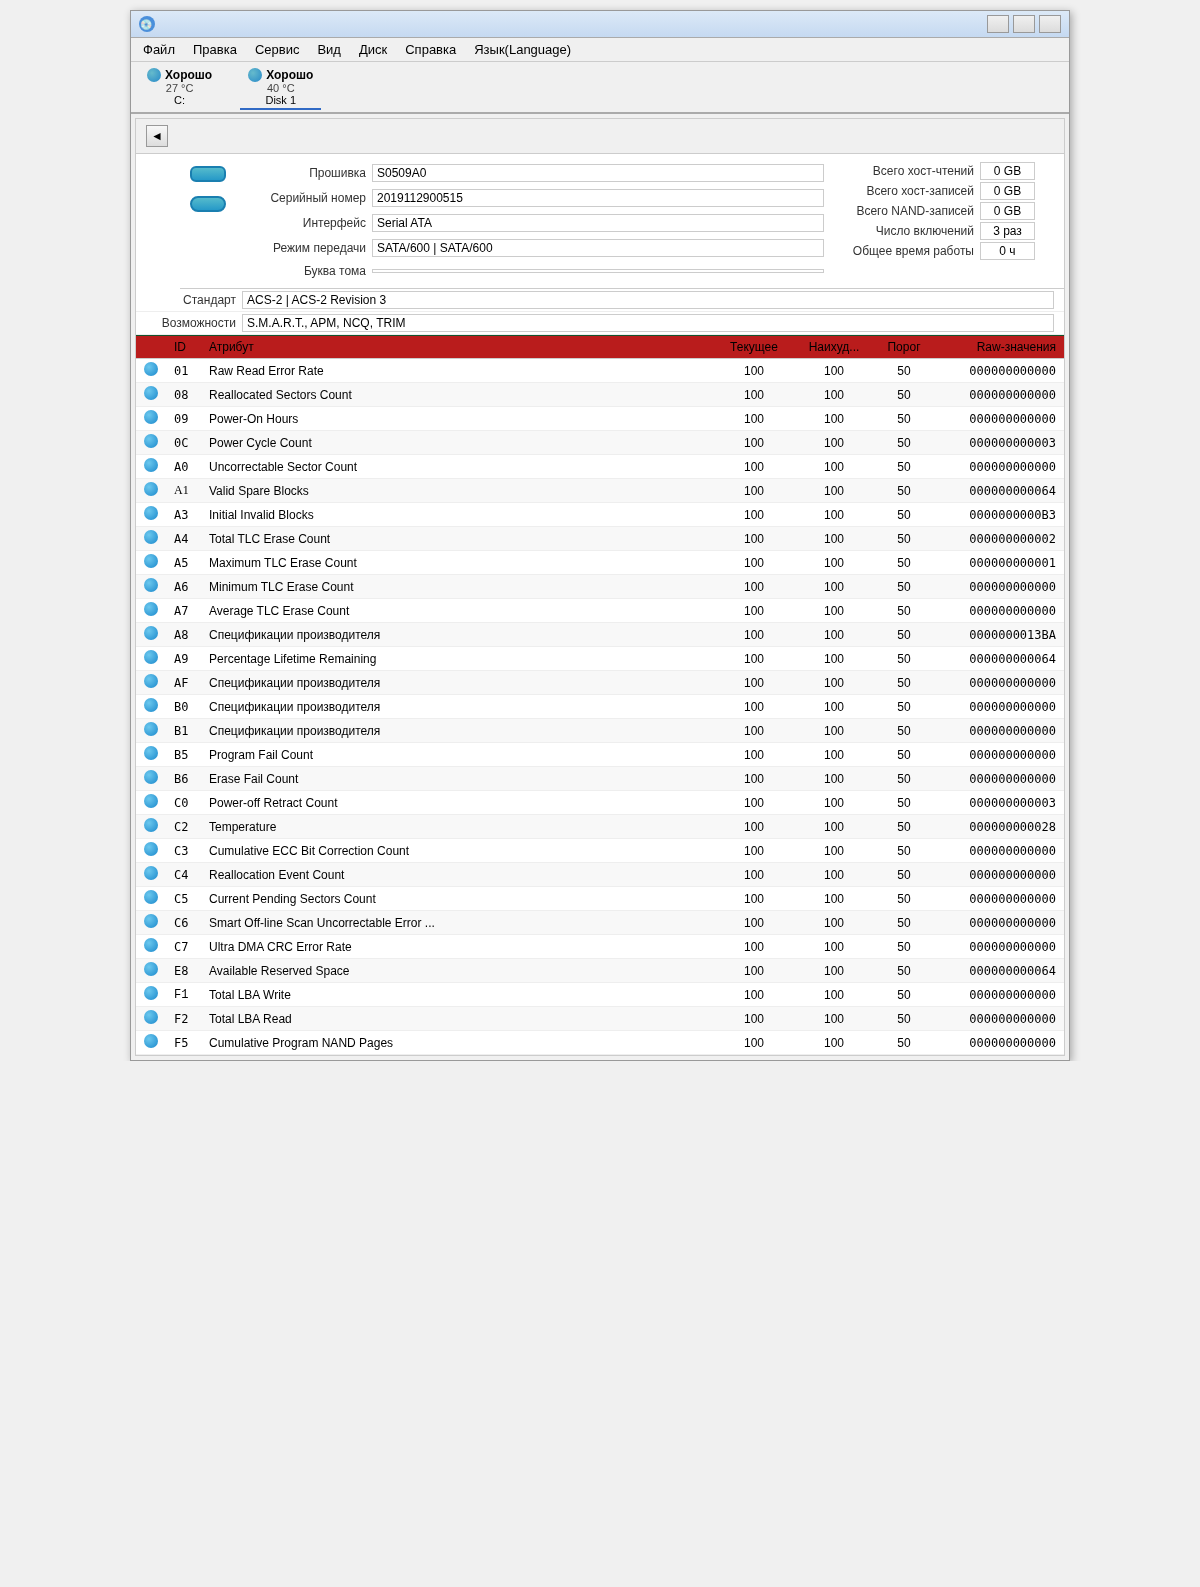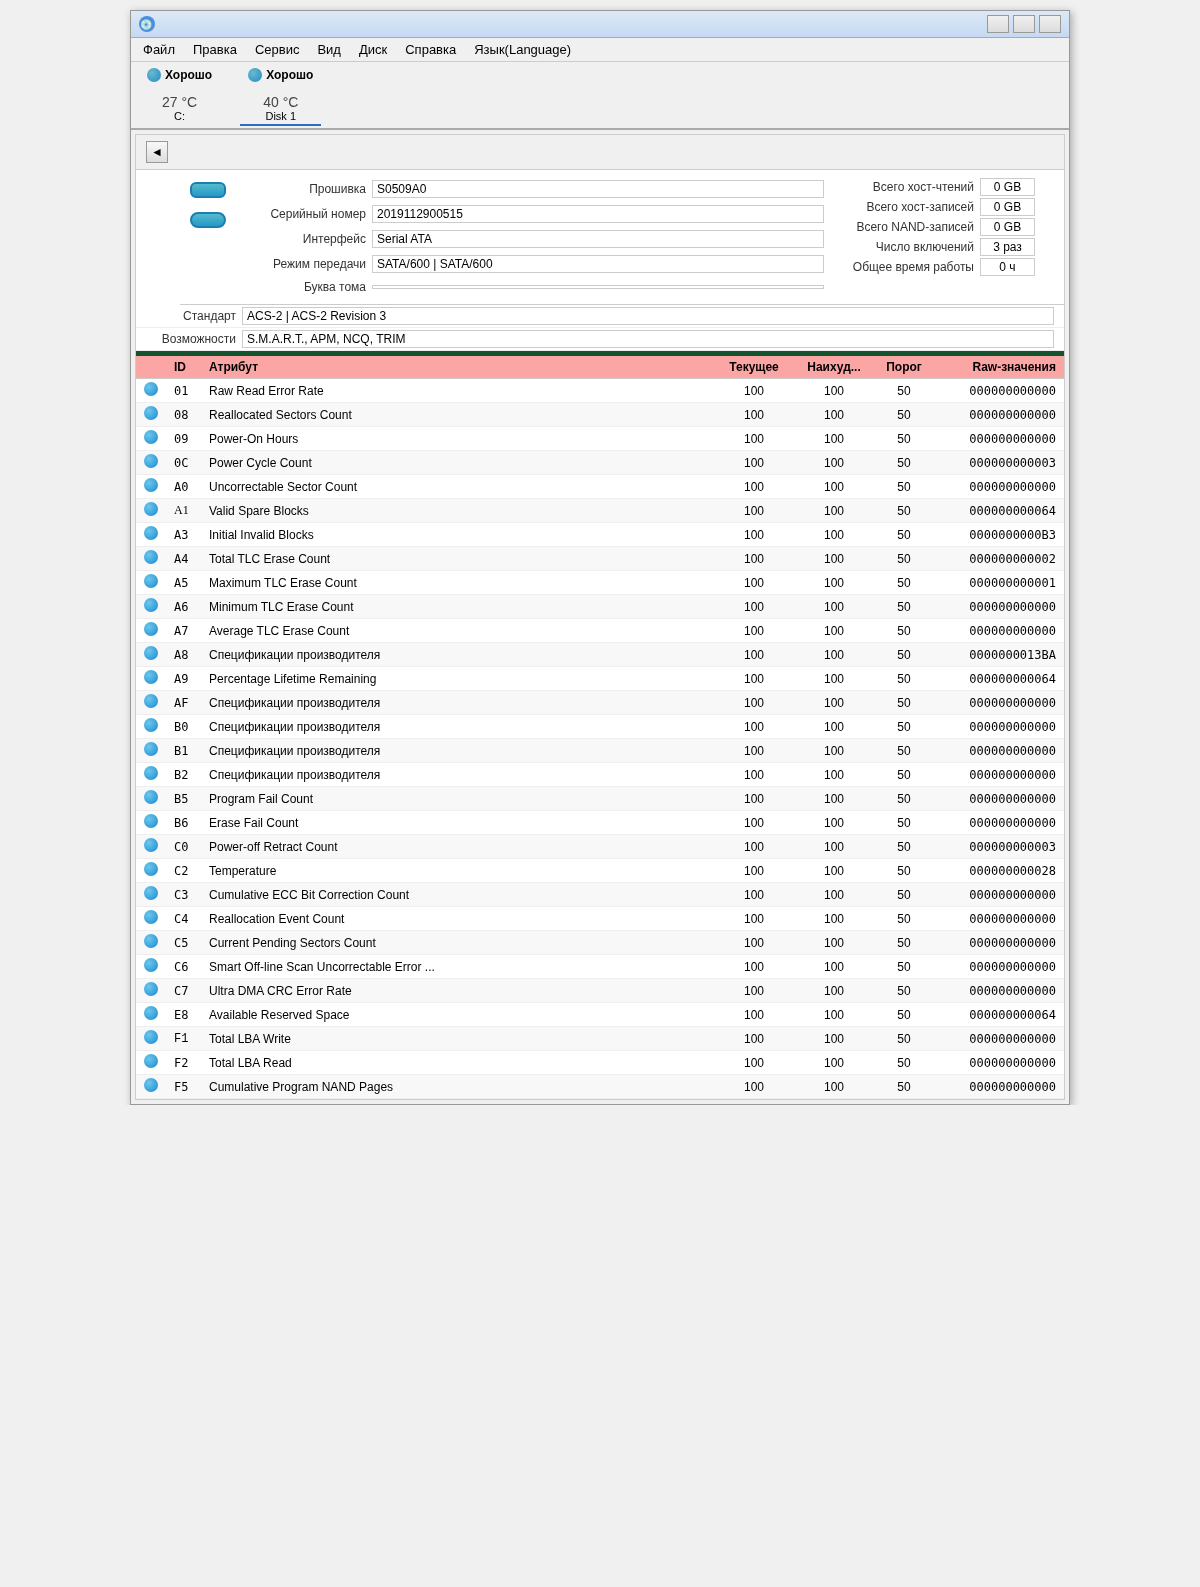--- a/index.html
+++ b/index.html
@@ -99,21 +99,21 @@
     }
     .disk-tab-row {
       display: flex;
       align-items: center;
       font-weight: bold;
     }
     .disk-tab.active {
       border-bottom: 2px solid #316ac5;
       margin-bottom: -2px;
     }
-    .disk-tab-info { font-size: 14px; color: #444; margin-top: 12px; }
+    .disk-tab-info { font-size: 11px; color: #444; }
     .disk-tab-label { font-size: 11px; color: #000; }
     .main-area {
       background: white;
       margin: 4px;
       border: 1px solid #ccc;
       padding: 0;
     }
     .disk-header {
       background: #f0f0f0;
       border-bottom: 1px solid #ccc;
@@ -262,26 +262,26 @@
       padding: 1px 4px;
       flex: 1;
       font-size: 12px;
     }
     .smart-table {
       width: 100%;
       border-collapse: collapse;
       font-size: 12px;
     }
     .smart-table th {
-      background: #fca5a5;
+      background: #b91c1c;
       border-bottom: 1px solid #ccc;
-      border-top: 5px solid #14532d;
+      border-top: 1px solid #14532d;
       padding: 4px 8px;
       text-align: left;
-      font-weight: bold;
+      font-weight: normal;
       white-space: nowrap;
     }
     .smart-table td {
       padding: 3px 8px;
       border-bottom: 1px solid #eee;
       white-space: nowrap;
     }
     .smart-table tr:nth-child(even) td { background: #f8f8f8; }
     .dot {
       width: 14px;
@@ -579,29 +579,20 @@
     <td style="text-align:center;"><span class="dot"></span></td>
     <td style="font-family:monospace;">B1</td>
     <td>Спецификации производителя</td>
     <td style="text-align:center;">100</td>
     <td style="text-align:center;">100</td>
     <td style="text-align:center;">50</td>
     <td style="text-align:right;font-family:monospace;">000000000000</td>
   </tr>
           <tr>
     <td style="text-align:center;"><span class="dot"></span></td>
-    <td style="font-family:monospace;">B2</td>
-    <td>Спецификации производителя</td>
-    <td style="text-align:center;">100</td>
-    <td style="text-align:center;">100</td>
-    <td style="text-align:center;">50</td>
-    <td style="text-align:right;font-family:monospace;">000000000000</td>
-  </tr>
-          <tr>
-    <td style="text-align:center;"><span class="dot"></span></td>
     <td style="font-family:monospace;">B5</td>
     <td>Program Fail Count</td>
     <td style="text-align:center;">100</td>
     <td style="text-align:center;">100</td>
     <td style="text-align:center;">50</td>
     <td style="text-align:right;font-family:monospace;">000000000000</td>
   </tr>
           <tr>
     <td style="text-align:center;"><span class="dot"></span></td>
     <td style="font-family:monospace;">B6</td>

